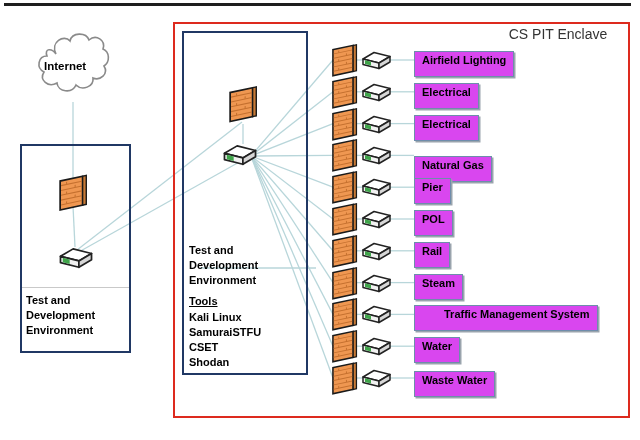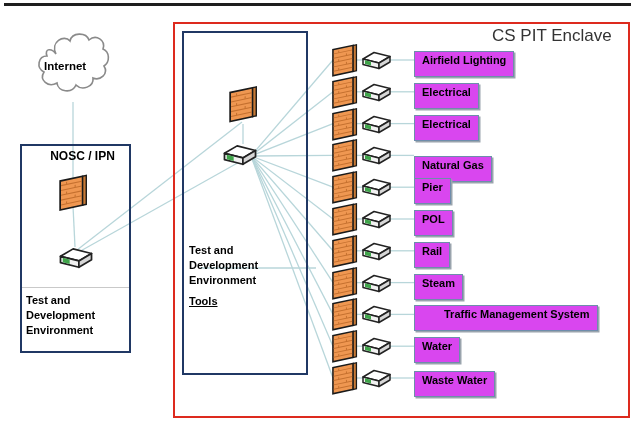--- a/index.html
+++ b/index.html
@@ -4,21 +4,21 @@
 <style>
   html,body{margin:0;padding:0;background:#fff;}
   #stage{
     position:relative;width:640px;height:440px;background:#fff;overflow:hidden;
     font-family:"Liberation Sans","DejaVu Sans",sans-serif;color:#000;
   }
   .abs{position:absolute;}
   #top-rule{left:4px;top:3px;width:627px;height:3px;background:#1e1e1e;}
   
   #enclave-box{left:173px;top:22px;width:457px;height:396px;border:2px solid var(--enclave-border,#dd2a1e);box-sizing:border-box;background:transparent;}
-  #enclave-title{left:492px;top:26px;width:132px;text-align:left;font-size:17px;font-weight:400;color:#333;white-space:nowrap;}
+  #enclave-title{left:492px;top:26px;width:132px;text-align:center;font-size:14px;font-weight:400;color:#333;white-space:nowrap;}
   
   .navy-box{border:2px solid var(--box-border,#203864);box-sizing:border-box;background:transparent;}
   #nosc-box{left:20px;top:144px;width:111px;height:209px;}
   #ops-box{left:182px;top:31px;width:126px;height:344px;}
   #nosc-title{left:36px;top:149px;width:93px;text-align:center;font-size:12px;font-weight:bold;}
   #nosc-divider{left:22px;top:287px;width:107px;height:1px;background:#c9c9c9;}
   #nosc-env{left:26px;top:293px;font-size:11px;font-weight:bold;line-height:15px;white-space:pre-line;}
   #ops-title{left:189px;top:36px;width:112px;font-size:11px;font-weight:bold;line-height:14px;}
   #ops-env{left:189px;top:243px;font-size:11px;font-weight:bold;line-height:15px;white-space:pre-line;}
   #ops-tools-heading{left:189px;top:295px;font-size:11px;font-weight:bold;text-decoration:underline;}
@@ -115,21 +115,20 @@
   <div id="top-rule" class="abs"></div>
 
   <svg id="cloud" class="abs" viewBox="0 0 72 80">
     <path d="M 20 26 C 14 14, 28 6, 34 13 C 36 4, 50 4, 53 12 C 60 6, 70 12, 67 21
              C 74 24, 74 34, 68 38 C 73 46, 64 53, 57 50 C 58 59, 46 63, 40 57
              C 36 66, 22 64, 21 55 C 12 60, 3 52, 8 44 C 0 40, 2 28, 11 28 C 8 20, 16 20, 20 26 Z" fill="#ffffff" stroke="#8a8a8a" stroke-width="1.6"></path>
   </svg>
   <div id="internet-label" class="abs">Internet</div>
 
   <div id="nosc-box" class="abs navy-box"></div>
-  <div id="nosc-title" class="abs">NOSC / IPN</div>
   <svg class="abs icon" style="left:58px;top:173px" width="30" height="40" viewBox="0 0 28 36">
       <use href="#sym-firewall"></use>
     </svg>
   <svg class="abs icon" style="left:58px;top:246px" width="36" height="23" viewBox="0 0 31 20">
       <use href="#sym-router"></use>
     </svg>
   <div id="nosc-divider" class="abs"></div>
   <div id="nosc-env" class="abs">Test and
 Development
 Environment</div>
@@ -141,20 +140,24 @@
   <svg class="abs icon" style="left:228px;top:84px" width="30" height="41" viewBox="0 0 28 36">
       <use href="#sym-firewall"></use>
     </svg>
   <svg class="abs icon" style="left:222px;top:143px" width="36" height="23" viewBox="0 0 31 20">
       <use href="#sym-router"></use>
     </svg>
   <div id="ops-env" class="abs">Test and
 Development
 Environment</div>
   <div id="ops-tools-heading" class="abs">Tools</div>
+  <div id="ops-tools" class="abs">Kali Linux
+SamuraiSTFU
+CSET
+Shodan</div>
 
   <div id="rows-layer">
   <svg class="abs icon" width="27" height="35" viewBox="0 0 28 36" style="left: 331px; top: 43px;">
         <use href="#sym-firewall"></use>
       </svg>
   <svg class="abs icon" width="31" height="20" viewBox="0 0 31 20" style="left: 361px; top: 50px;">
         <use href="#sym-router"></use>
       </svg>
   <span class="syslabel" style="left: 414px; top: 51px;">Airfield Lighting</span>
 

